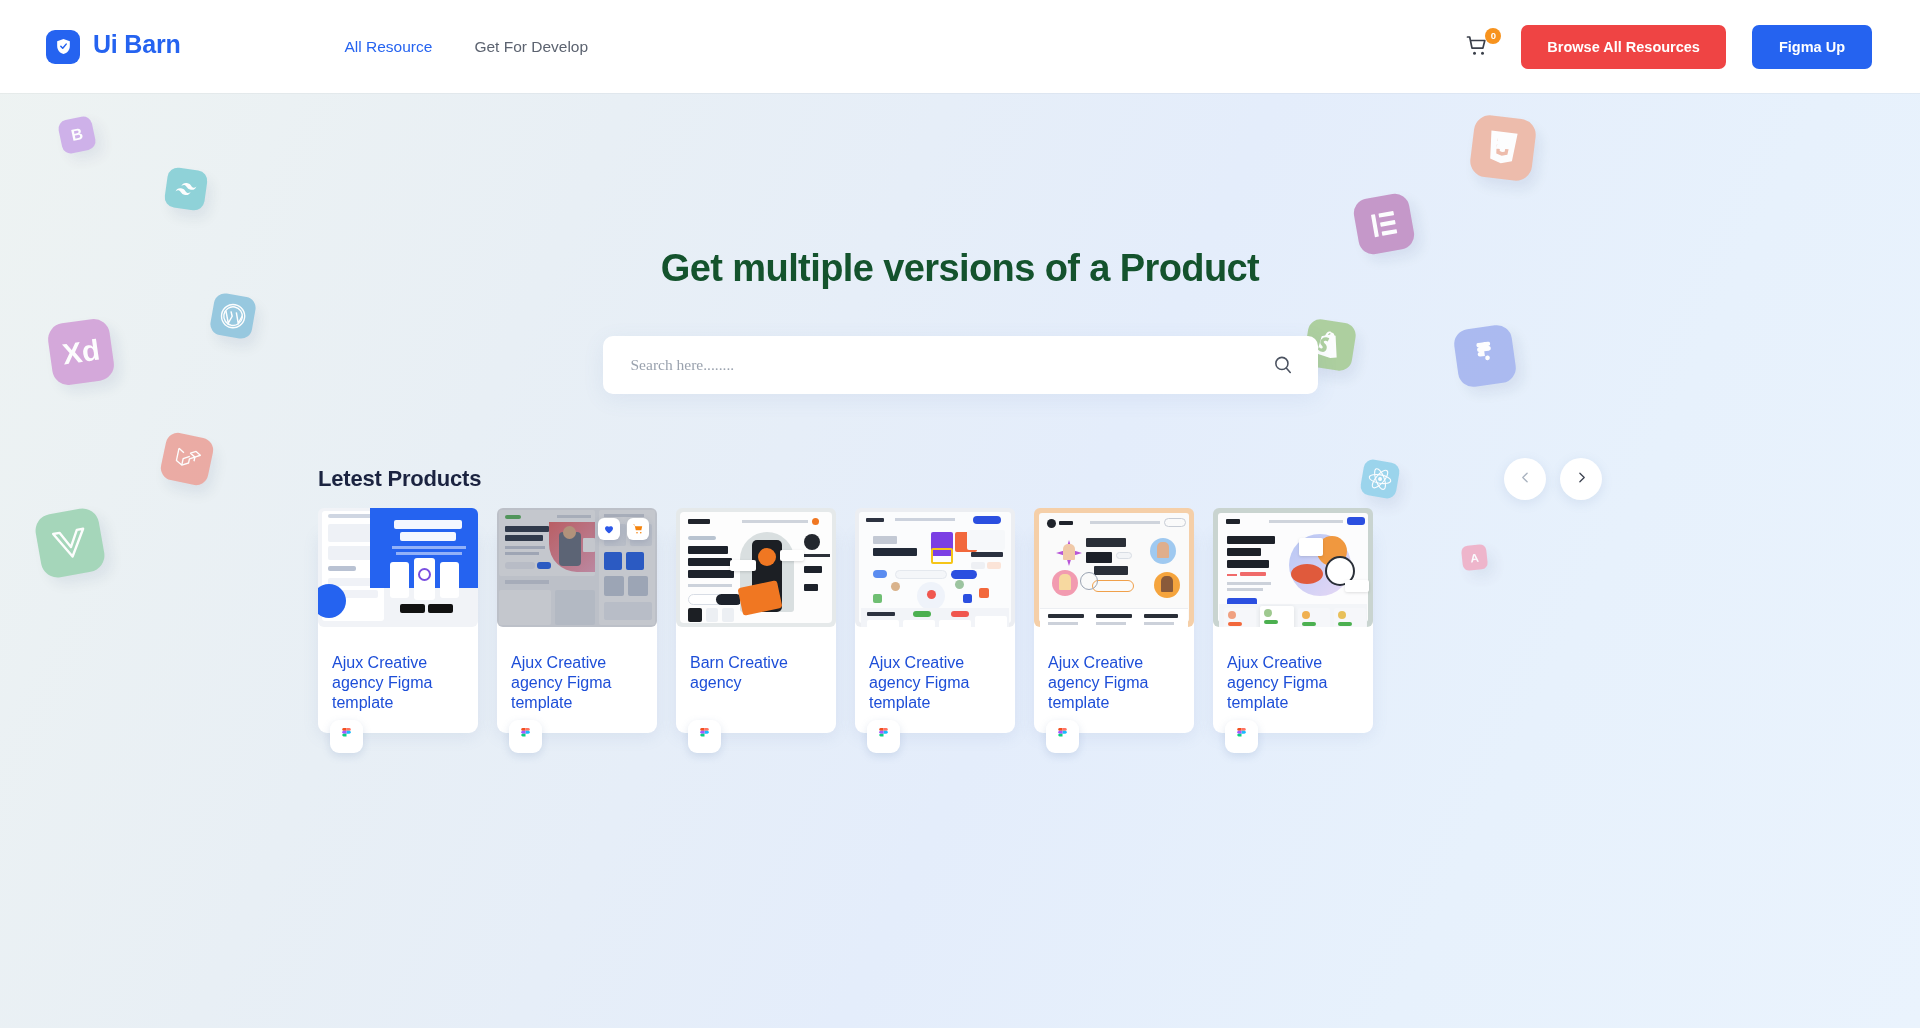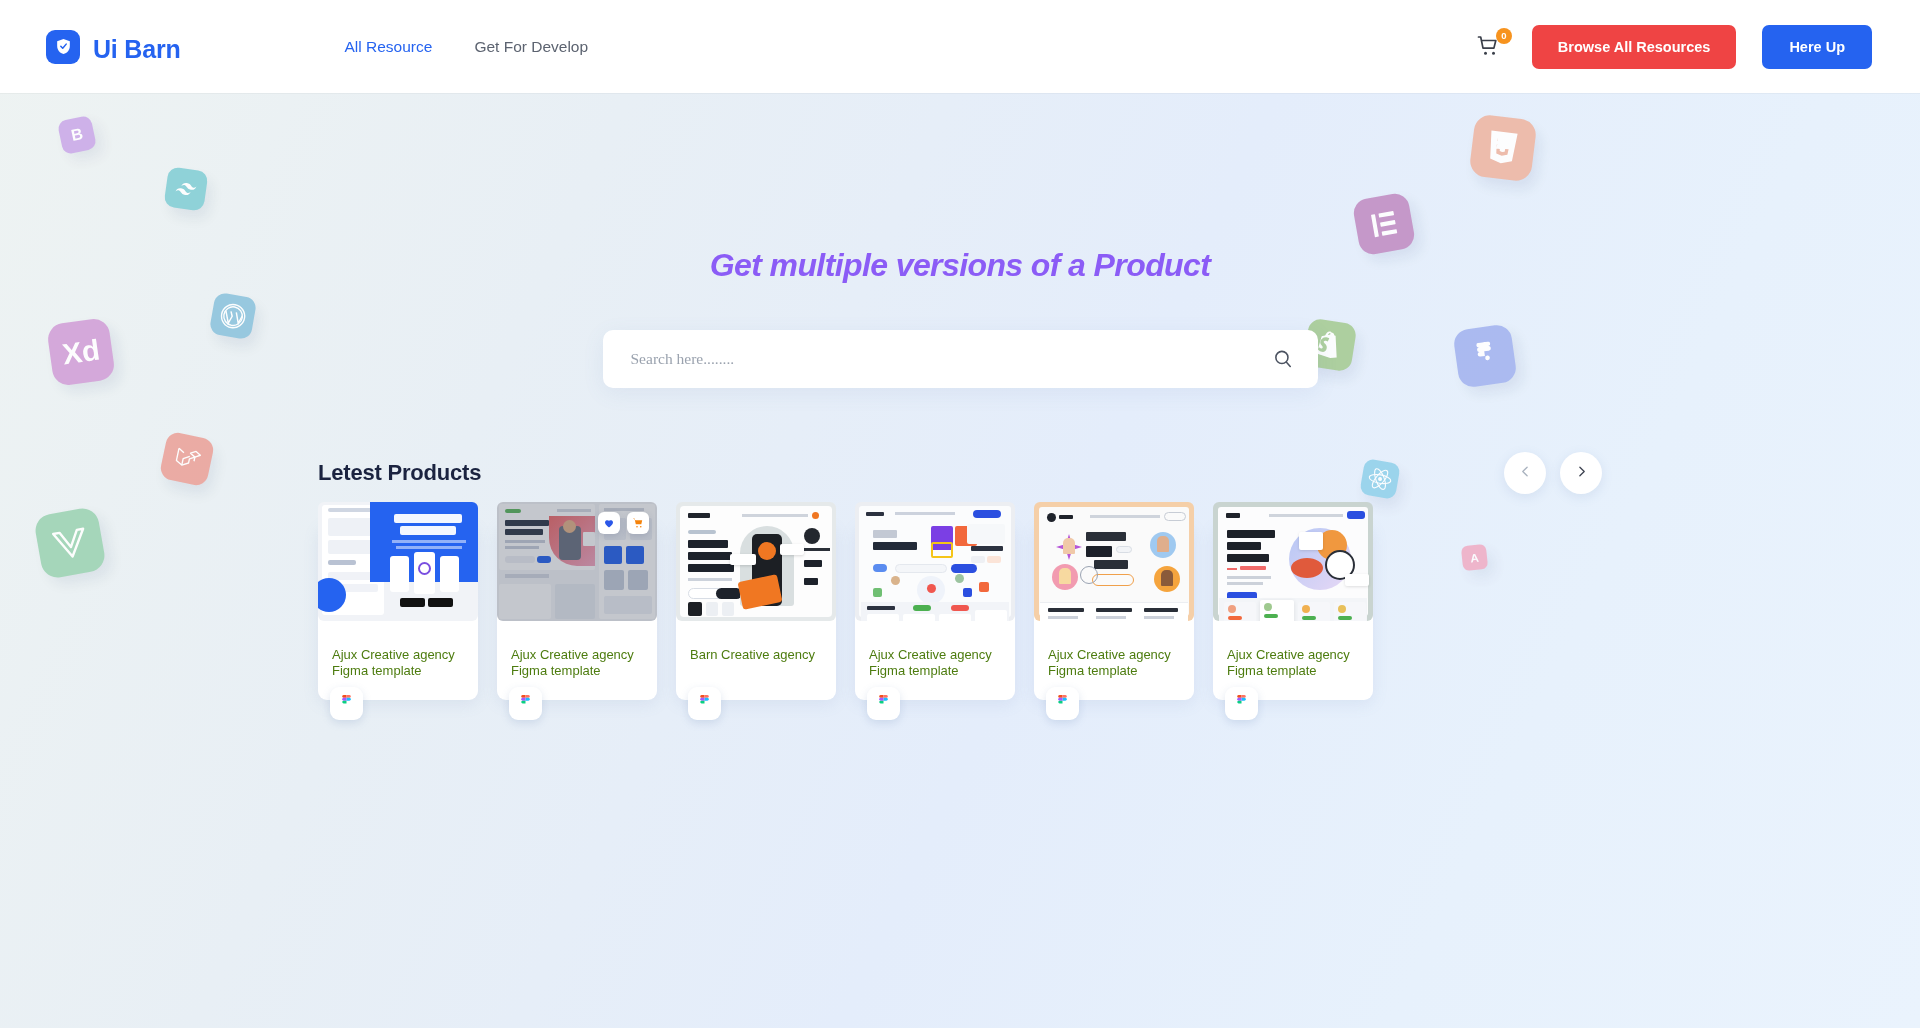--- a/index.html
+++ b/index.html
@@ -9,21 +9,21 @@
     background: linear-gradient(115deg, #eef3f2 0%, #e8eff5 28%, #e4edfb 55%, #e7f1fc 78%, #eaf3fd 100%);
     position:relative;
   }
 
   
   .header {
     height:93px; background:#ffffff; display:flex; align-items:center;
     padding:0 48px 0 46px; position:relative; z-index:40;
     box-shadow:0 1px 0 rgba(0,0,0,0.03);
   }
-  .brand { display:flex; align-items:flex-end; gap:13px; }
+  .brand { display:flex; align-items:flex-start; gap:13px; }
   .brand-mark {
     width:34px; height:34px; border-radius:9px; background:#2563f0;
     display:flex; align-items:center; justify-content:center;
   }
   .brand-name { font-size:25px; font-weight:700; color:#2563f0; letter-spacing:-0.2px; }
 
   .nav { display:flex; align-items:center; gap:42px; margin-left:164px; }
   .nav-link { font-size:15.5px; color:#5c6370; cursor:pointer; }
   .nav-link.active { color:#2563f0; }
 
@@ -47,21 +47,21 @@
     position:absolute; border-radius:26%;
     display:flex; align-items:center; justify-content:center;
     color:#fff; font-weight:700;
     box-shadow: 6px 8px 14px rgba(90,110,150,0.13);
   }
   .fi svg { display:block; }
 
   
   .hero { position:relative; z-index:5; text-align:center; padding-top:154px; }
   .hero-title {
-    font-size:32px; font-weight:700; color:#8b5cf6; letter-spacing:-0.6px;font-style:italic;
+    font-size:38px; font-weight:700; color:#14532d; letter-spacing:-0.6px;
   }
   .hero-sub { margin-top:22px; font-size:16px; color:#636b78; }
   .search-wrap {
     margin:46px auto 0; width:715px; height:58px; background:#fff;
     border-radius:10px; display:flex; align-items:center;
     padding:0 24px 0 28px; box-shadow:0 5px 22px rgba(90,120,180,0.09);
   }
   .search-input {
     flex:1; border:none; outline:none; background:transparent;
     font-family:Liberation Serif, serif; font-size:15.5px; color:#3b4252;
@@ -83,21 +83,21 @@
   .card {
     width:160px; flex:0 0 160px; background:#fff; border-radius:9px;
     box-shadow:0 4px 16px rgba(110,135,180,0.12); position:relative; overflow:visible;
   }
   .thumb {
     height:119px; margin:-22px 0 0 0; position:relative;
     border-radius:6px; overflow:hidden;
   }
   .thumb-inner { position:absolute; inset:0; }
   .card-body { padding:26px 14px 20px; }
-  .card-title { font-size:13px; line-height:1.25; color:#4d7c0f; }
+  .card-title { font-size:16px; line-height:1.25; color:#1d4ed8; }
   .figma-badge {
     position:absolute; left:12px; bottom:-20px; width:33px; height:33px; border-radius:9px;
     background:#fff; box-shadow:0 3px 9px rgba(100,130,180,0.2);
     display:flex; align-items:center; justify-content:center; z-index:3;
   }
   .card-actions {
     position:absolute; top:10px; right:8px; display:flex; gap:7px; z-index:4;
   }
   .act {
     width:22px; height:22px; border-radius:6px; background:#fff;
@@ -134,21 +134,21 @@
       <span>
         <svg width="25" height="24" viewBox="0 0 24 24" fill="none" stroke="#3a3f4a" stroke-width="1.7" stroke-linecap="round" stroke-linejoin="round">
           <path d="M2 3h2.2l2.3 11.1h10.9l1.9-7.6H6"></path>
           <circle cx="9" cy="19.3" r="1.5" fill="#3a3f4a" stroke="none"></circle>
           <circle cx="17" cy="19.3" r="1.5" fill="#3a3f4a" stroke="none"></circle>
         </svg>
       </span>
       <span class="cart-badge">0</span>
     </div>
     <button class="btn btn-browse">Browse All Resources</button>
-    <button class="btn btn-signup">Here Up</button>
+    <button class="btn btn-signup">Figma Up</button>
   </div>
 </header>
 
 <div class="float-layer" id="float-layer">
     <div class="fi" style="left: 60px; top: 25px; width: 34px; height: 34px; background: rgb(201, 166, 232); opacity: 0.85; transform: rotate(-12deg); font-size: 15.98px;">B</div>
     <div class="fi" style="left: 166px; top: 76px; width: 40px; height: 40px; background: rgb(134, 207, 214); opacity: 0.9; transform: rotate(8deg); font-size: 18.8px;">
       <svg width="24" height="24" viewBox="0 0 24 24" fill="#fff">
         <path d="M12 6c-2.7 0-4.3 1.3-5 4 1-1.3 2.2-1.8 3.5-1.5.8.2 1.3.8 1.9 1.4.99 1 2.1 2.1 4.6 2.1 2.7 0 4.3-1.3 5-4-1 1.3-2.2 1.8-3.5 1.5-.8-.2-1.3-.8-1.9-1.4C15.6 7.1 14.5 6 12 6zM7 12c-2.7 0-4.3 1.3-5 4 1-1.3 2.2-1.8 3.5-1.5.8.2 1.3.8 1.9 1.4 1 1 2.1 2.1 4.6 2.1 2.7 0 4.3-1.3 5-4-1 1.3-2.2 1.8-3.5 1.5-.8-.2-1.3-.8-1.9-1.4C10.6 13.1 9.5 12 7 12z"></path>
       </svg>
     </div>

